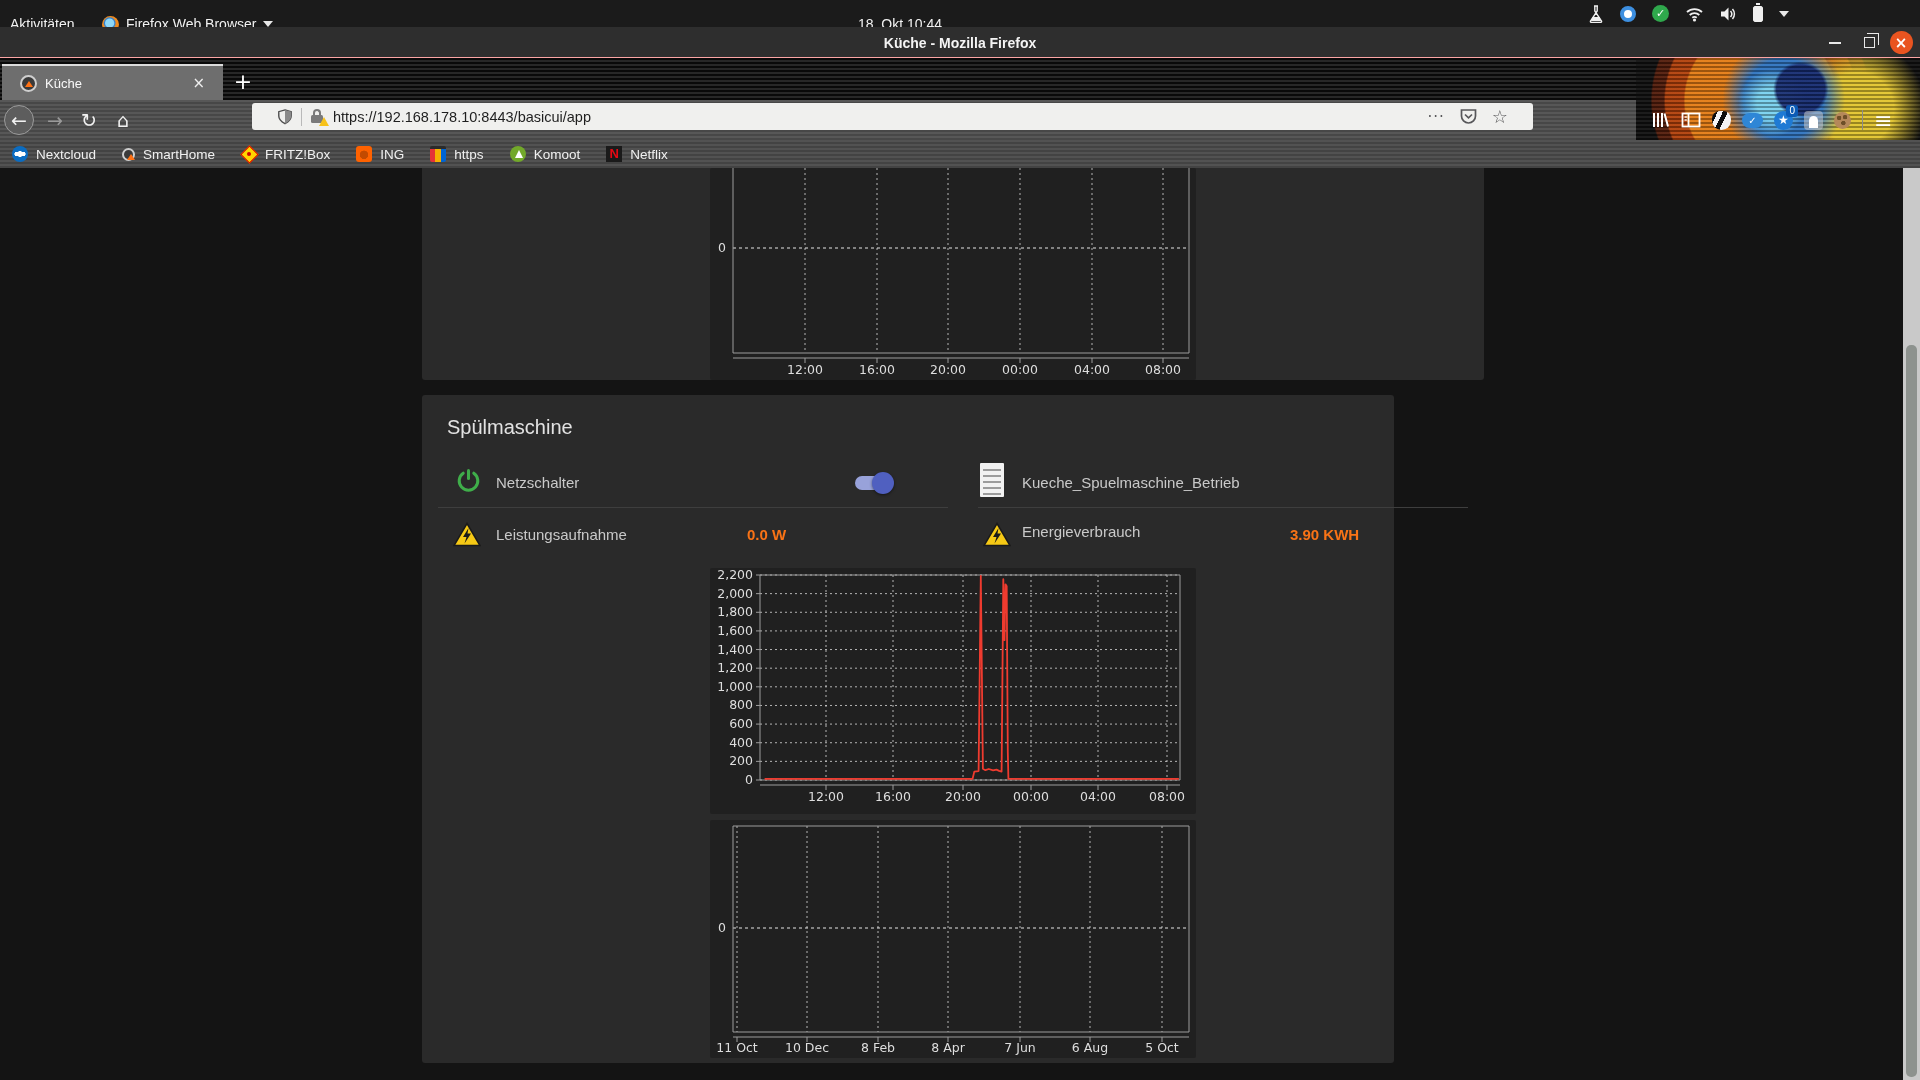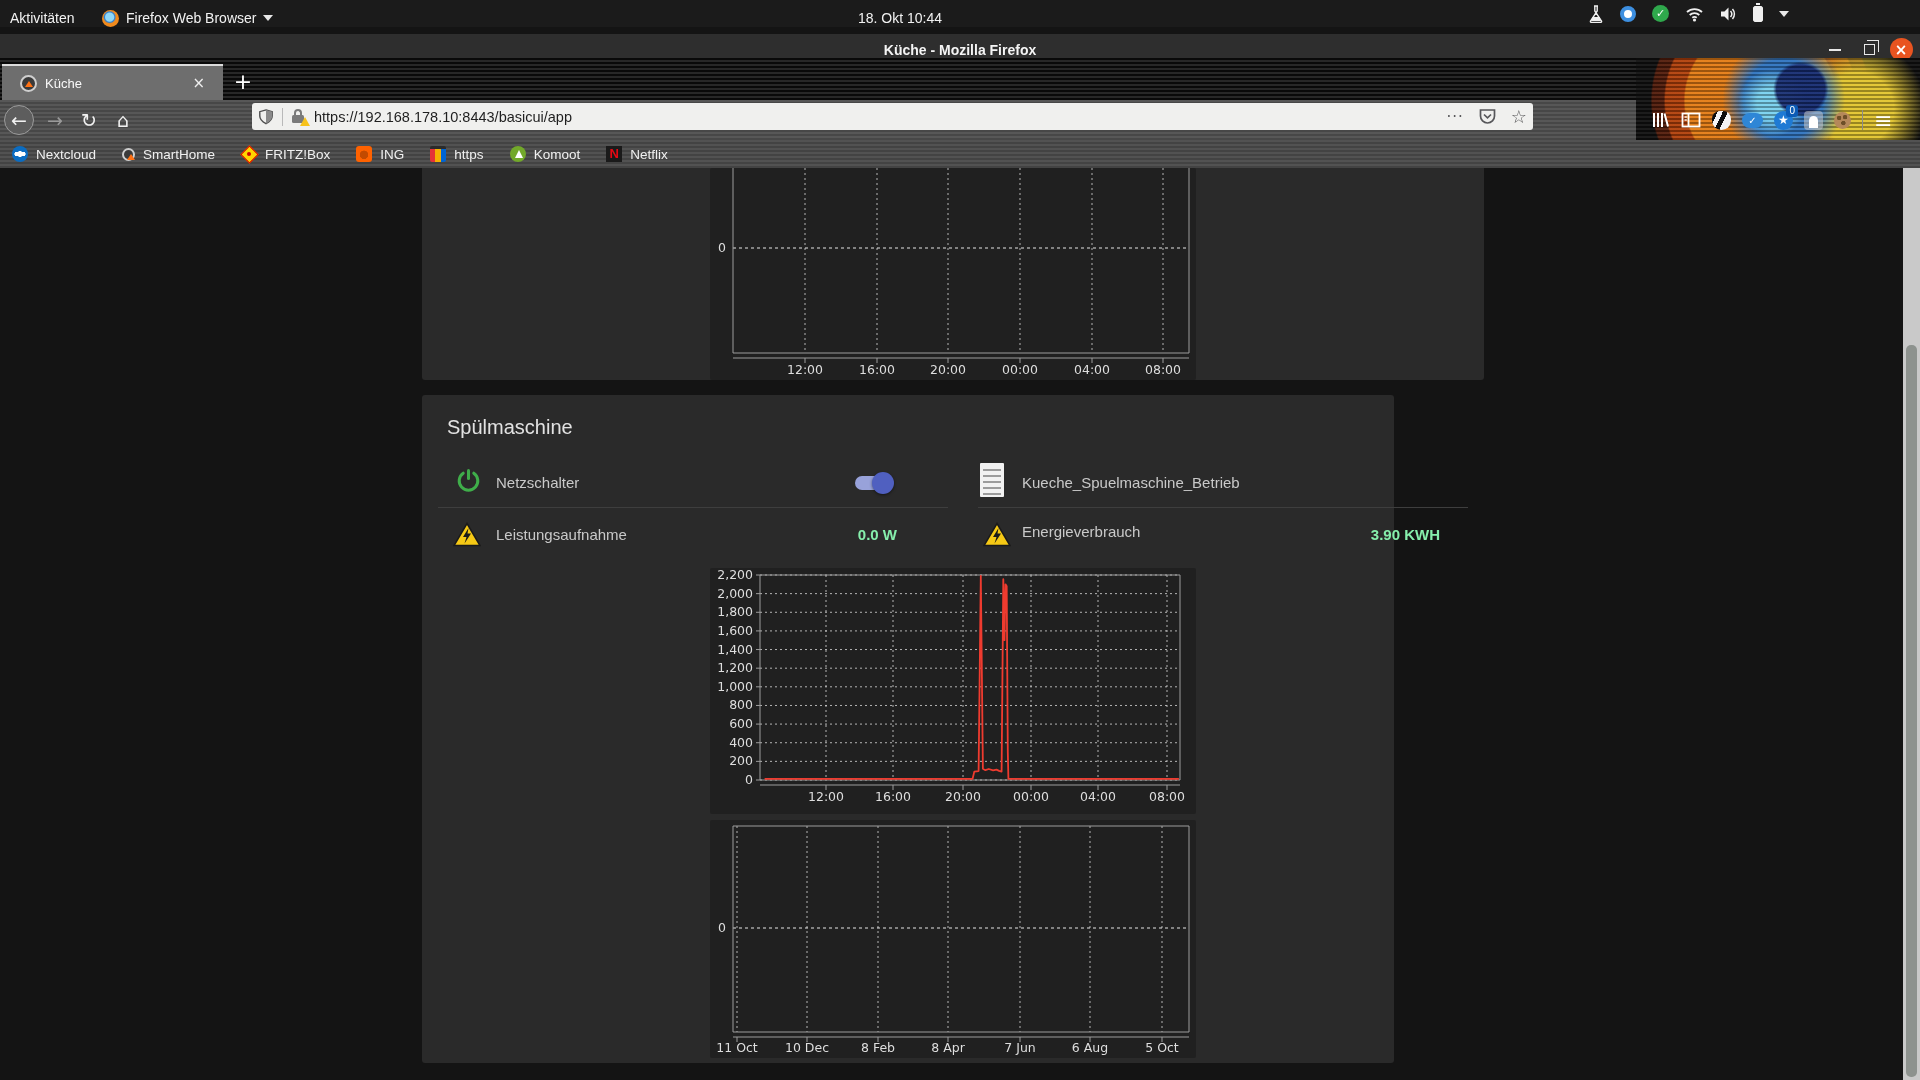--- a/index.html
+++ b/index.html
@@ -4,32 +4,32 @@
 <style>
   *{margin:0;padding:0;box-sizing:border-box}
   html,body{background:#000}
   body{width:1920px;height:1080px;overflow:hidden;font-family:"Liberation Sans",sans-serif;-webkit-font-smoothing:antialiased}
   .screen{position:relative;width:1920px;height:1080px;background:#141414}
   .abs{position:absolute}
   .glyph{font-family:"DejaVu Sans",sans-serif}
 
   
   .gnome-bar{left:0;top:0;width:1920px;height:27px;background:#1b1b1b;color:#f2f2f2;font-size:14px}
-  .gnome-bar .item{position:absolute;top:2px;height:27px;display:flex;align-items:center;gap:7px;padding:16px 10px}
+  .gnome-bar .item{position:absolute;top:8px;height:27px;display:flex;align-items:center;gap:7px;padding:16px 10px}
   .ffx-logo{width:17px;height:17px;border-radius:50%;
     background:radial-gradient(circle at 45% 42%,#8fd8f8 0 30%,#2f7fd0 38%,#f08a1d 48% 80%,#cf5a10 100%)}
   .caret-down{width:0;height:0;border-left:5px solid transparent;border-right:5px solid transparent;border-top:6px solid #e8e8e8}
   .status-icons{position:absolute;left:1588px;top:0;height:27px;display:flex;align-items:center;gap:16px}
   .check-circle{width:17px;height:17px;border-radius:50%;background:#2fa84c;color:#fff;font-size:11px;display:flex;align-items:center;justify-content:center}
   .chat-bubble{width:16px;height:16px;border-radius:50%;background:#fff;border:4px solid #3d8fe0}
   .battery{position:relative;width:10px;height:16px;border:1.5px solid #efefef;border-radius:2px;background:linear-gradient(#efefef 0 100%)}
   .battery::before{content:"";position:absolute;left:2px;top:-4px;width:4px;height:2.5px;background:#efefef}
 
   
-  .titlebar{left:0;top:34px;width:1920px;height:31px;background:#2e2e2e;border-bottom:1px solid #fca5a5}
+  .titlebar{left:0;top:27px;width:1920px;height:31px;background:#2e2e2e;border-bottom:1px solid #fca5a5}
   .window-title{position:absolute;left:0;right:0;top:0;height:31px;display:flex;align-items:center;justify-content:center;color:#f4f4f4;font-weight:bold;font-size:14px}
   .winbtn{position:absolute;top:0;height:31px;width:26px;display:flex;align-items:center;justify-content:center}
   .min-bar{width:12px;height:2px;background:#e9e9e9}
   .restore{position:relative;width:11px;height:11px;border:1.5px solid #e9e9e9}
   .restore::before{content:"";position:absolute;left:2px;top:-5px;width:11px;height:11px;border:1.5px solid #e9e9e9;border-left:none;border-bottom:none}
   .close-circle{width:23px;height:23px;border-radius:50%;background:#e95420;color:#fff;display:flex;align-items:center;justify-content:center;font-size:15px;font-weight:bold}
 
   
   .tabbar{left:0;top:58px;width:1920px;height:42px;background:repeating-linear-gradient(180deg,#090909 0 2px,#272727 2px 4px)}
   .tab{position:absolute;left:2px;top:6px;width:221px;height:36px;background:#6e6e6e;border-top:2px solid #dcdcdc;display:flex;align-items:center;gap:8px;padding:0 18px;color:#fafafa;font-size:13px}
@@ -37,21 +37,21 @@
   .newtab{position:absolute;left:228px;top:8px;width:30px;height:30px;color:#fff;font-size:22px;display:flex;align-items:center;justify-content:center}
   .oh-icon{position:relative;width:17px;height:17px;border-radius:50%;border:2px solid #cfcfcf;background:#3a3a3a;flex:0 0 auto}
   .oh-icon::after{content:"";position:absolute;left:2.5px;top:4px;width:0;height:0;border-left:4px solid transparent;border-right:4px solid transparent;border-bottom:6px solid #ff7114}
 
   
   .navbar{left:0;top:100px;width:1920px;height:40px;background:repeating-linear-gradient(180deg,#575757 0 2px,#474747 2px 4px)}
   .navbtns{position:absolute;left:4px;top:0;height:40px;display:flex;align-items:center;gap:8px}
   .navbtn{color:#f1f1f1;font-size:19px;width:26px;height:26px;display:flex;align-items:center;justify-content:center}
   .back-circle{width:30px;height:30px;border-radius:50%;border:1.5px solid #9b9b9b;background:#5d5d5d}
   .fwd-dim{color:#9a9a9a}
-  .urlbar{position:absolute;left:252px;top:3px;width:1281px;height:27px;background:#f0f0ee;border-radius:3px;display:flex;align-items:center;padding:0 6px;gap:8px}
+  .urlbar{position:absolute;left:252px;top:3px;width:1281px;height:27px;background:#f0f0ee;border-radius:3px;display:flex;align-items:center;padding:0 25px;gap:8px}
   .url-sep{width:1px;height:18px;background:#b9b9b9}
   .url-text{color:#1f1f1f;font-size:14.5px;flex:1 1 auto;white-space:nowrap;overflow:hidden}
   .url-right{display:flex;align-items:center;gap:14px;color:#58585a}
   .lockwrap{position:relative;width:15px;height:15px}
   .lock-body{position:absolute;left:1px;bottom:1px;width:12px;height:8px;background:#7a7a7a;border-radius:1.5px}
   .lock-shackle{position:absolute;left:3px;top:0;width:8px;height:8px;border:2px solid #7a7a7a;border-bottom:none;border-radius:5px 5px 0 0}
   .warn-mini{position:absolute;right:-4px;bottom:-2px;width:0;height:0;border-left:5px solid transparent;border-right:5px solid transparent;border-bottom:9px solid #f7c21a}
 
   
   .artwork{left:1636px;top:58px;width:284px;height:82px;overflow:hidden;
@@ -95,21 +95,21 @@
   
   .content{left:0;top:168px;width:1920px;height:912px;background:#141414}
   .sb-track{left:1903px;top:0;width:17px;height:912px;background:#c9c9c9}
   .sb-thumb{left:1906px;top:177px;width:11px;height:732px;background:#8d928e;border-radius:5px}
   .card{background:#2a2a2a;border-radius:3px}
   .card-top{left:422px;top:0;width:1062px;height:212px;border-radius:0 0 3px 3px}
   .card-main{left:422px;top:227px;width:972px;height:668px}
   .card-title{left:25px;top:18px;color:#e2e2e2;font-size:20px;line-height:28px}
   .chartblock{background:#202020;border-radius:2px}
   .row-label{color:#c9c9c9;font-size:15px;line-height:26px}
-  .row-value{color:#86efac;font-size:15px;font-weight:bold;line-height:26px;text-align:right}
+  .row-value{color:#f97316;font-size:15px;font-weight:bold;line-height:26px;text-align:left}
   .divider{height:1px;background:#3e3e3e}
   .toggle-track{width:38px;height:14px;border-radius:7px;background:#98a2da}
   .toggle-knob{width:22px;height:22px;border-radius:50%;background:#5060c0;box-shadow:0 1px 3px rgba(0,0,0,.5)}
   .doc-icon{width:24px;height:34px;background:
     repeating-linear-gradient(180deg,transparent 0 4px,#9c9c9c 4px 6px),#f2f2f2;background-size:18px 100%;background-position:3px 2px;background-repeat:no-repeat;border-radius:1px}
   .cl{font-family:"DejaVu Sans",sans-serif;font-size:12.5px;fill:#dedede}
 </style>
 </head>
 <body>
 

